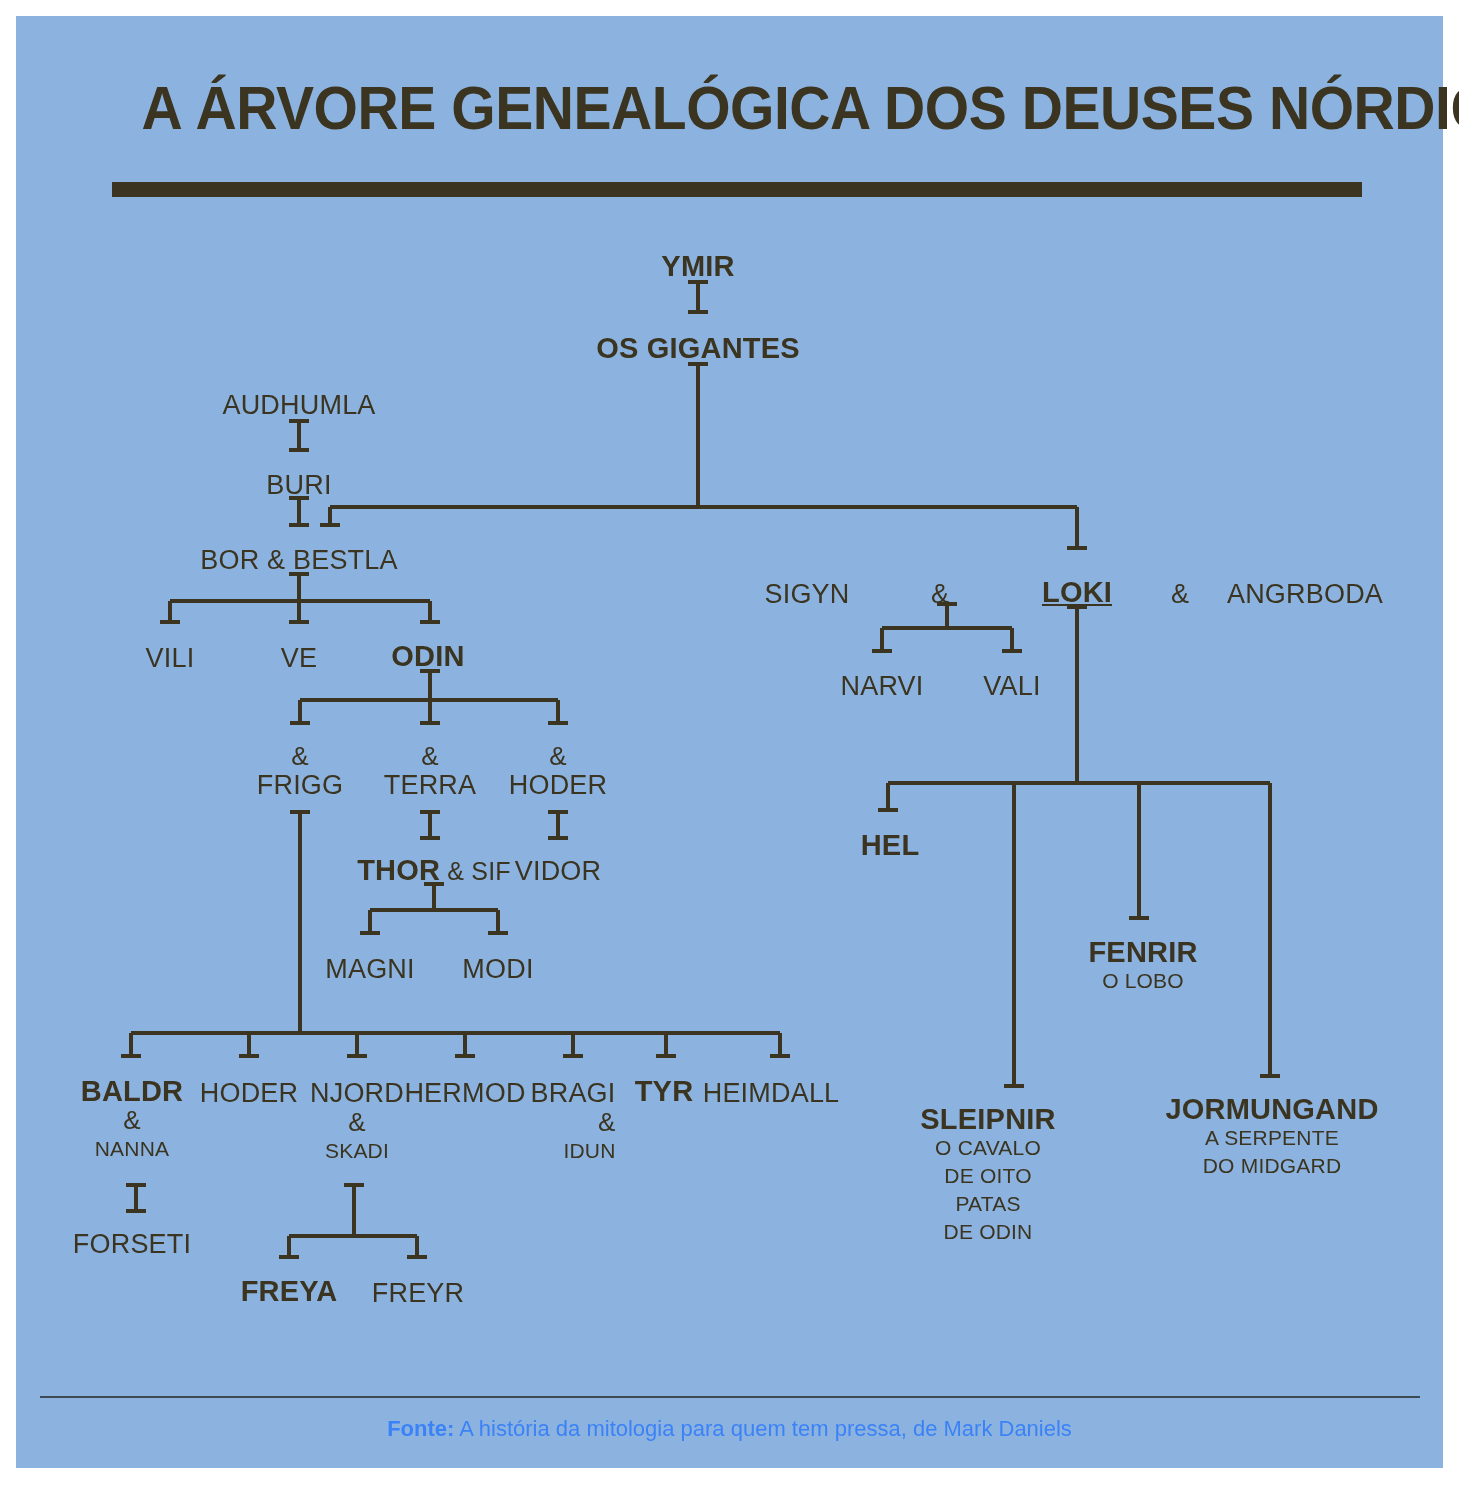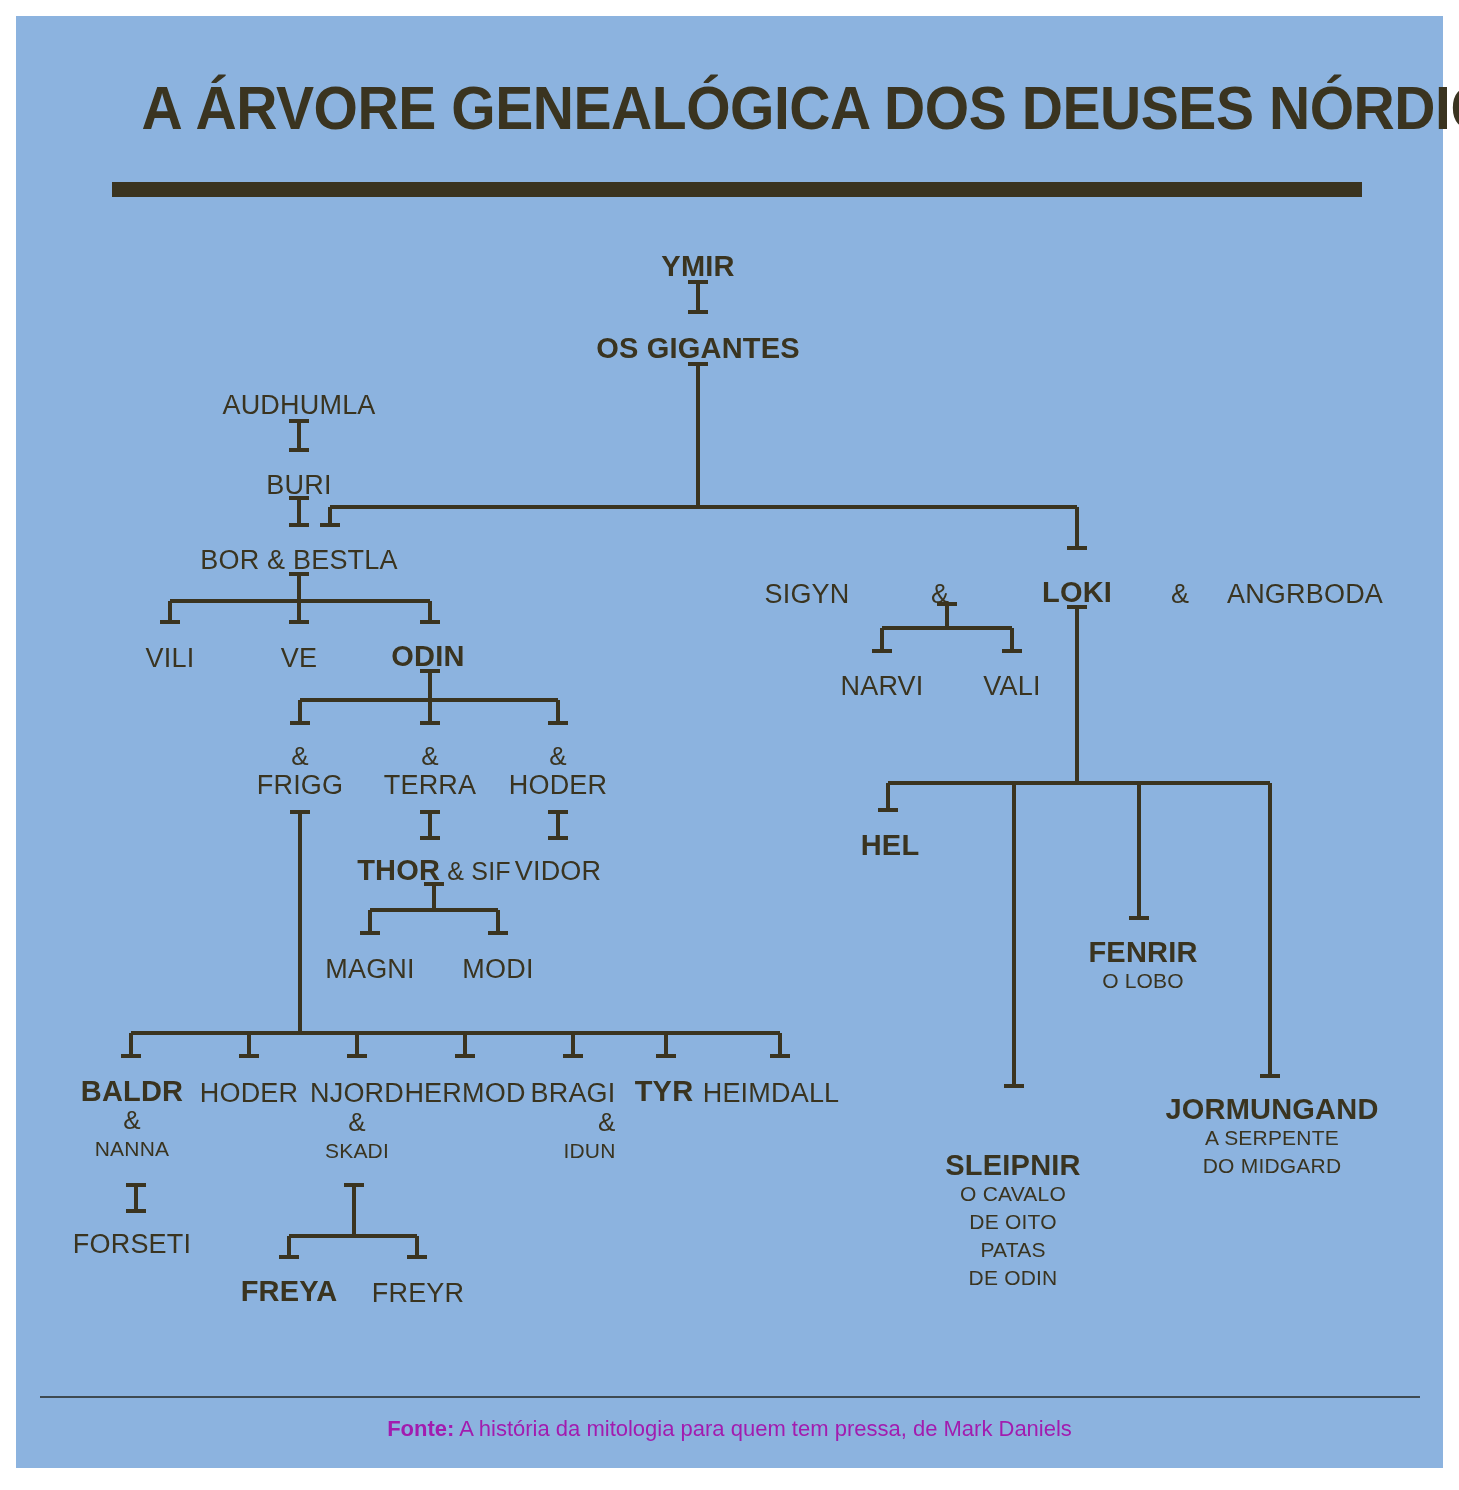--- a/index.html
+++ b/index.html
@@ -79,21 +79,21 @@
     position:absolute;
     left:40px; top:1396px;
     width:1380px; height:2px;
     background:#3e4a52;
   }
   #footer-text{
     position:absolute;
     left:0; top:1416px;
     width:1459px;
     text-align:center;
-    color:#a21caf;
+    color:#3b82f6;
     font-family:"Liberation Sans Narrow","Liberation Sans", sans-serif;
     font-size:22px;
     white-space:nowrap;
   }
   #footer-text .lbl{font-weight:bold;}
   #footer-text .src{font-weight:normal;}
 </style>
 </head>
 <body>
 
@@ -274,35 +274,35 @@
     </div>
     <div class="node b" style="left:664px;top:1077px;">TYR</div>
     <div class="node" style="left:771px;top:1079px;">HEIMDALL</div>
 
     <div class="node" style="left:132px;top:1230px;">FORSETI</div>
     <div class="node b" style="left:289px;top:1277px;">FREYA</div>
     <div class="node" style="left:418px;top:1279px;">FREYR</div>
 
     <div class="node" style="left:807px;top:580px;">SIGYN</div>
     <div class="node" style="left:940px;top:580px;">&amp;</div>
-    <div class="node b" style="left:1077px;top:578px;">LOKI</div>
+    <div class="node b" style="left:1077px;top:578px;text-decoration:underline;">LOKI</div>
     <div class="node" style="left:1180px;top:580px;">&amp;</div>
     <div class="node" style="left:1305px;top:580px;">ANGRBODA</div>
 
     <div class="node" style="left:882px;top:672px;">NARVI</div>
     <div class="node" style="left:1012px;top:672px;">VALI</div>
 
     <div class="node b" style="left:890px;top:831px;">HEL</div>
 
     <div class="node b" style="left:1143px;top:938px;">
       <span>FENRIR</span>
       <span class="sub">O LOBO</span>
     </div>
 
-    <div class="node b" style="left:1013px;top:1105px;margin-top:46px;">
+    <div class="node b" style="left:988px;top:1105px;">
       <span>SLEIPNIR</span>
       <span class="sub">O CAVALO</span>
       <span class="sub">DE OITO</span>
       <span class="sub">PATAS</span>
       <span class="sub">DE ODIN</span>
     </div>
 
     <div class="node b" style="left:1272px;top:1095px;">
       <span>JORMUNGAND</span>
       <span class="sub">A SERPENTE</span>

